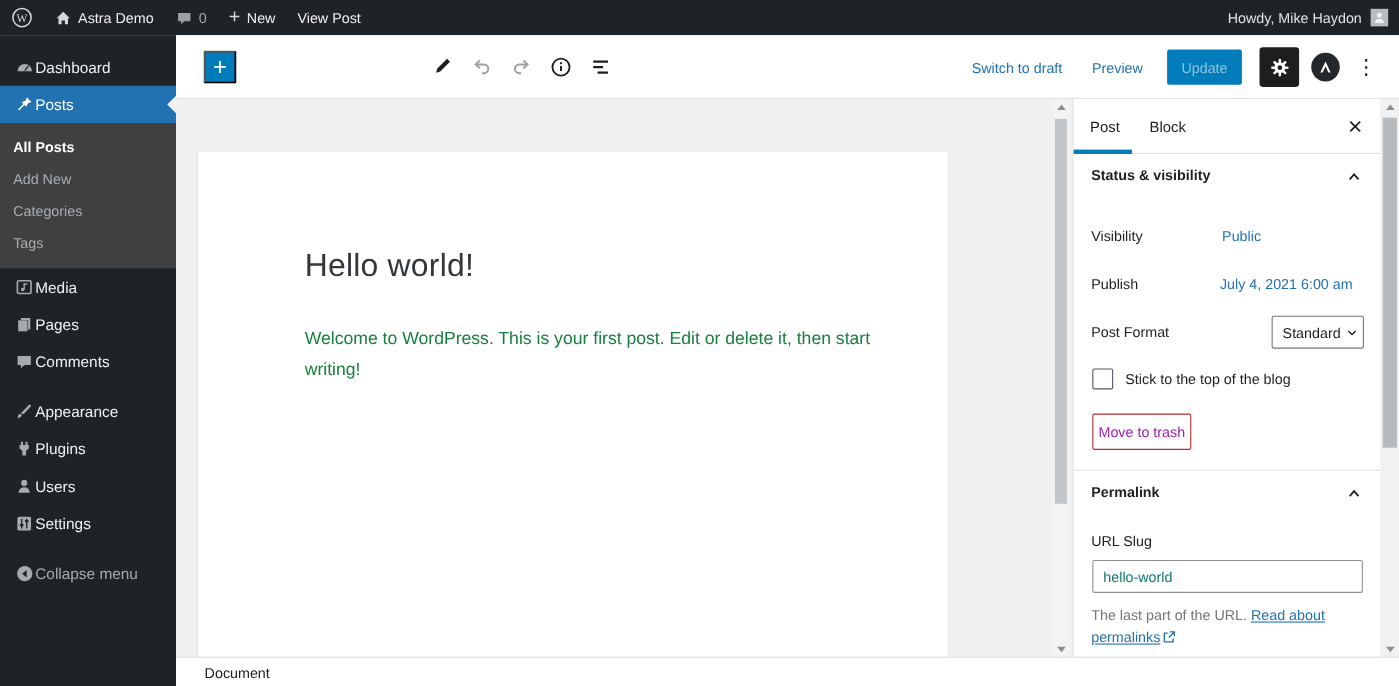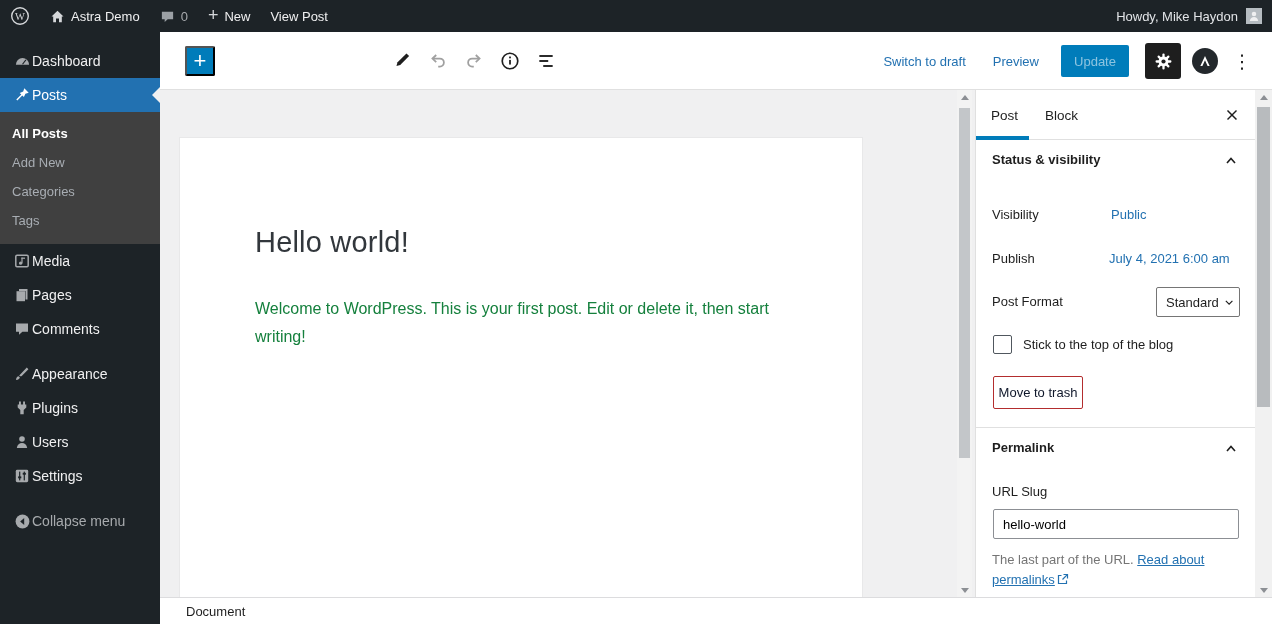--- a/index.html
+++ b/index.html
@@ -48,21 +48,21 @@
   .gear-btn { width:36px; height:36px; background:#1e1e1e; border-radius:3px; margin-left:16px;
     display:flex; align-items:center; justify-content:center; cursor:pointer; }
   .astra-btn { width:26px; height:26px; background:#23282c; border-radius:50%; margin-left:11px;
     display:flex; align-items:center; justify-content:center; cursor:pointer; }
   .kebab-btn { margin-left:14px; width:20px; text-align:center; font-size:19px; color:#1e1e1e;
     cursor:pointer; letter-spacing:0; line-height:1; }
 
   
   .canvas { position:absolute; left:160px; top:90px; width:815px; height:507px; background:#f0f0f1; overflow:hidden; }
   .post-card { position:absolute; left:20px; top:48px; width:682px; height:470px; background:#fff;
-    box-shadow:0 0 0 1px rgba(0,0,0,0.03); }
+    box-shadow:0 0 0 1px rgba(0,0,0,0.03);padding-left:22px; }
   .post-title { margin:88px 75px 0; font-size:29px; font-weight:400; color:#32373c; letter-spacing:0.2px; cursor:text; }
   .post-paragraph { margin:36px 75px 0; width:555px; font-size:16px; line-height:28px; color:#15803d; cursor:text; }
 
   
   .scrollbar { position:absolute; top:90px; height:507px; background:#f3f3f3; }
   .sb-content { left:957px; width:15px; }
   .sb-panel { left:1255px; width:17px; background:#f1f1f1; }
   .sb-thumb { position:absolute; left:2px; right:2px; background:#c3c6c9; }
   .sb-arrow { position:absolute; left:0; right:0; height:14px; display:flex; align-items:center; justify-content:center; }
   .tri-up { width:0; height:0; border-left:4px solid transparent; border-right:4px solid transparent; border-bottom:5px solid #8c8f94; }
@@ -86,25 +86,25 @@
   .section-title { position:absolute; left:16px; font-size:13px; font-weight:bold; color:#1e1e1e; }
   .chevron-btn { position:absolute; right:13px; width:22px; height:22px; display:flex; align-items:center; justify-content:center; cursor:pointer; }
   .field-label { position:absolute; left:16px; font-size:13px; color:#1e1e1e; }
   .panel-link { position:absolute; font-size:13px; color:#2271b1; cursor:pointer; }
   .fake-select { position:absolute; left:180px; top:197px; width:84px; height:30px; border:1px solid #757575;
     border-radius:2px; background:#fff; display:flex; align-items:center; padding:0 6px 0 9px;
     font-size:13px; gap:6px; cursor:pointer; }
   .checkbox { position:absolute; left:17px; top:245px; width:19px; height:19px; border:1px solid #50575e;
     border-radius:2px; background:#fff; cursor:pointer; }
   .trash-btn { position:absolute; left:17px; top:286px; width:90px; height:33px; background:#fff;
-    border:1px solid #b32d2e; border-radius:2px; color:#0f172a; font-size:13px;
+    border:1px solid #b32d2e; border-radius:2px; color:#a21caf; font-size:13px;
     font-family:"Liberation Sans",sans-serif; cursor:pointer; }
   .panel-divider { position:absolute; left:0; top:337px; width:100%; height:1px; background:#e0e0e0; }
   .slug-input { position:absolute; left:17px; top:419px; width:246px; height:30px; border:1px solid #8c8f94;
-    border-radius:2px; padding:0 9px; font-size:13px; font-family:"Liberation Sans",sans-serif; color:#000000; }
+    border-radius:2px; padding:0 9px; font-size:13px; font-family:"Liberation Sans",sans-serif; color:#0f766e; }
   .slug-help { position:absolute; left:16px; top:460px; width:218px; font-size:13px; line-height:20px; color:#757575; }
   .slug-help a { color:#2271b1; text-decoration:underline; cursor:pointer; }
   .ext-icon { display:inline-block; vertical-align:-1px; margin-left:2px; }
 </style>
 </head>
 <body>
 
 <div class="screen">
 
   <header class="admin-bar">

